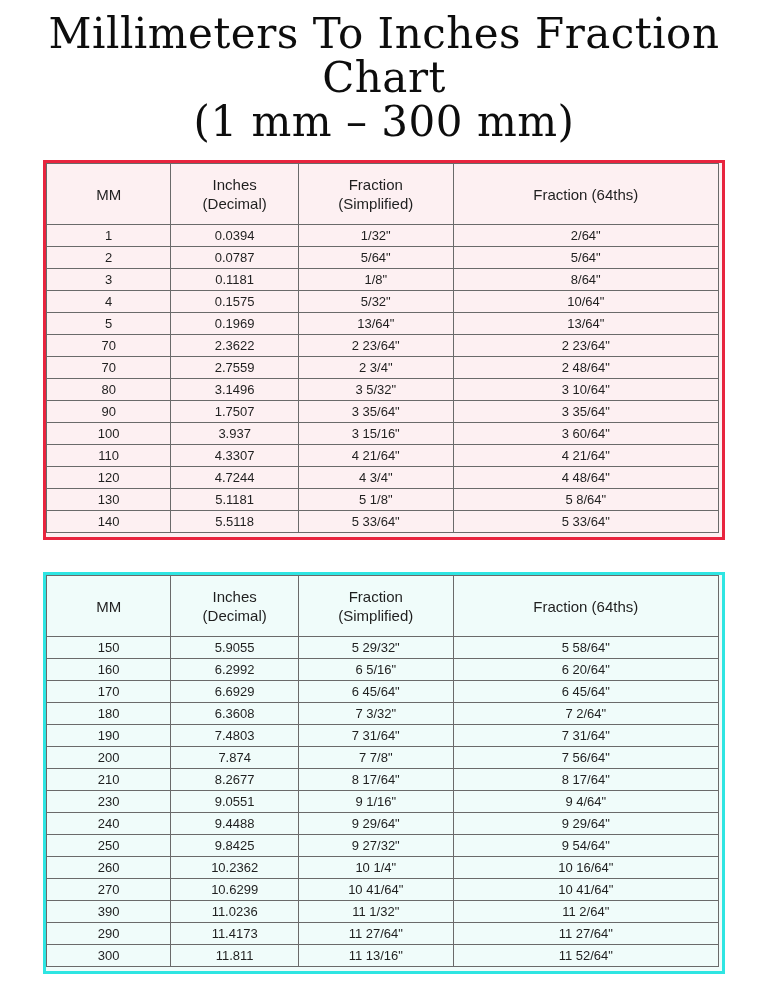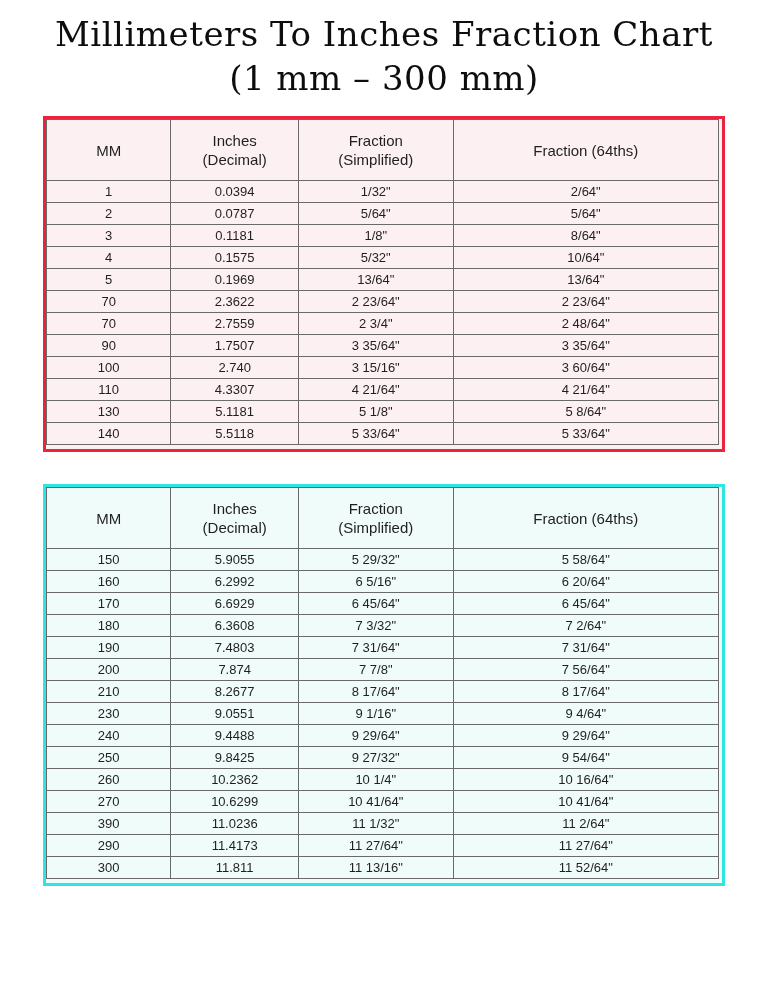--- a/index.html
+++ b/index.html
@@ -15,21 +15,21 @@
     overflow: hidden;
   }
   .title-block {
     padding-top: 12px;
     text-align: center;
     font-family: "DejaVu Serif", serif;
     color: #0d0d0d;
   }
   .title-line {
     display: block;
-    font-size: 34px;
+    font-size: 42px;
     line-height: 44px;
     letter-spacing: 0.5px;
   }
   .table-wrap {
     margin: 0 43px;
     border: 3px solid;
     box-sizing: border-box;
     padding: 0 3px 4px 0;
   }
   .table-wrap.t1 {
@@ -133,36 +133,48 @@
           <td>2 23/64"</td>
           <td>2 23/64"</td>
         </tr>
         <tr>
           <td>70</td>
           <td>2.7559</td>
           <td>2 3/4"</td>
           <td>2 48/64"</td>
         </tr>
         <tr>
+          <td>80</td>
+          <td>3.1496</td>
+          <td>3 5/32"</td>
+          <td>3 10/64"</td>
+        </tr>
+        <tr>
           <td>90</td>
           <td>1.7507</td>
           <td>3 35/64"</td>
           <td>3 35/64"</td>
         </tr>
         <tr>
           <td>100</td>
-          <td>2.740</td>
+          <td>3.937</td>
           <td>3 15/16"</td>
           <td>3 60/64"</td>
         </tr>
         <tr>
           <td>110</td>
           <td>4.3307</td>
           <td>4 21/64"</td>
           <td>4 21/64"</td>
+        </tr>
+        <tr>
+          <td>120</td>
+          <td>4.7244</td>
+          <td>4 3/4"</td>
+          <td>4 48/64"</td>
         </tr>
         <tr>
           <td>130</td>
           <td>5.1181</td>
           <td>5 1/8"</td>
           <td>5 8/64"</td>
         </tr>
         <tr>
           <td>140</td>
           <td>5.5118</td>

